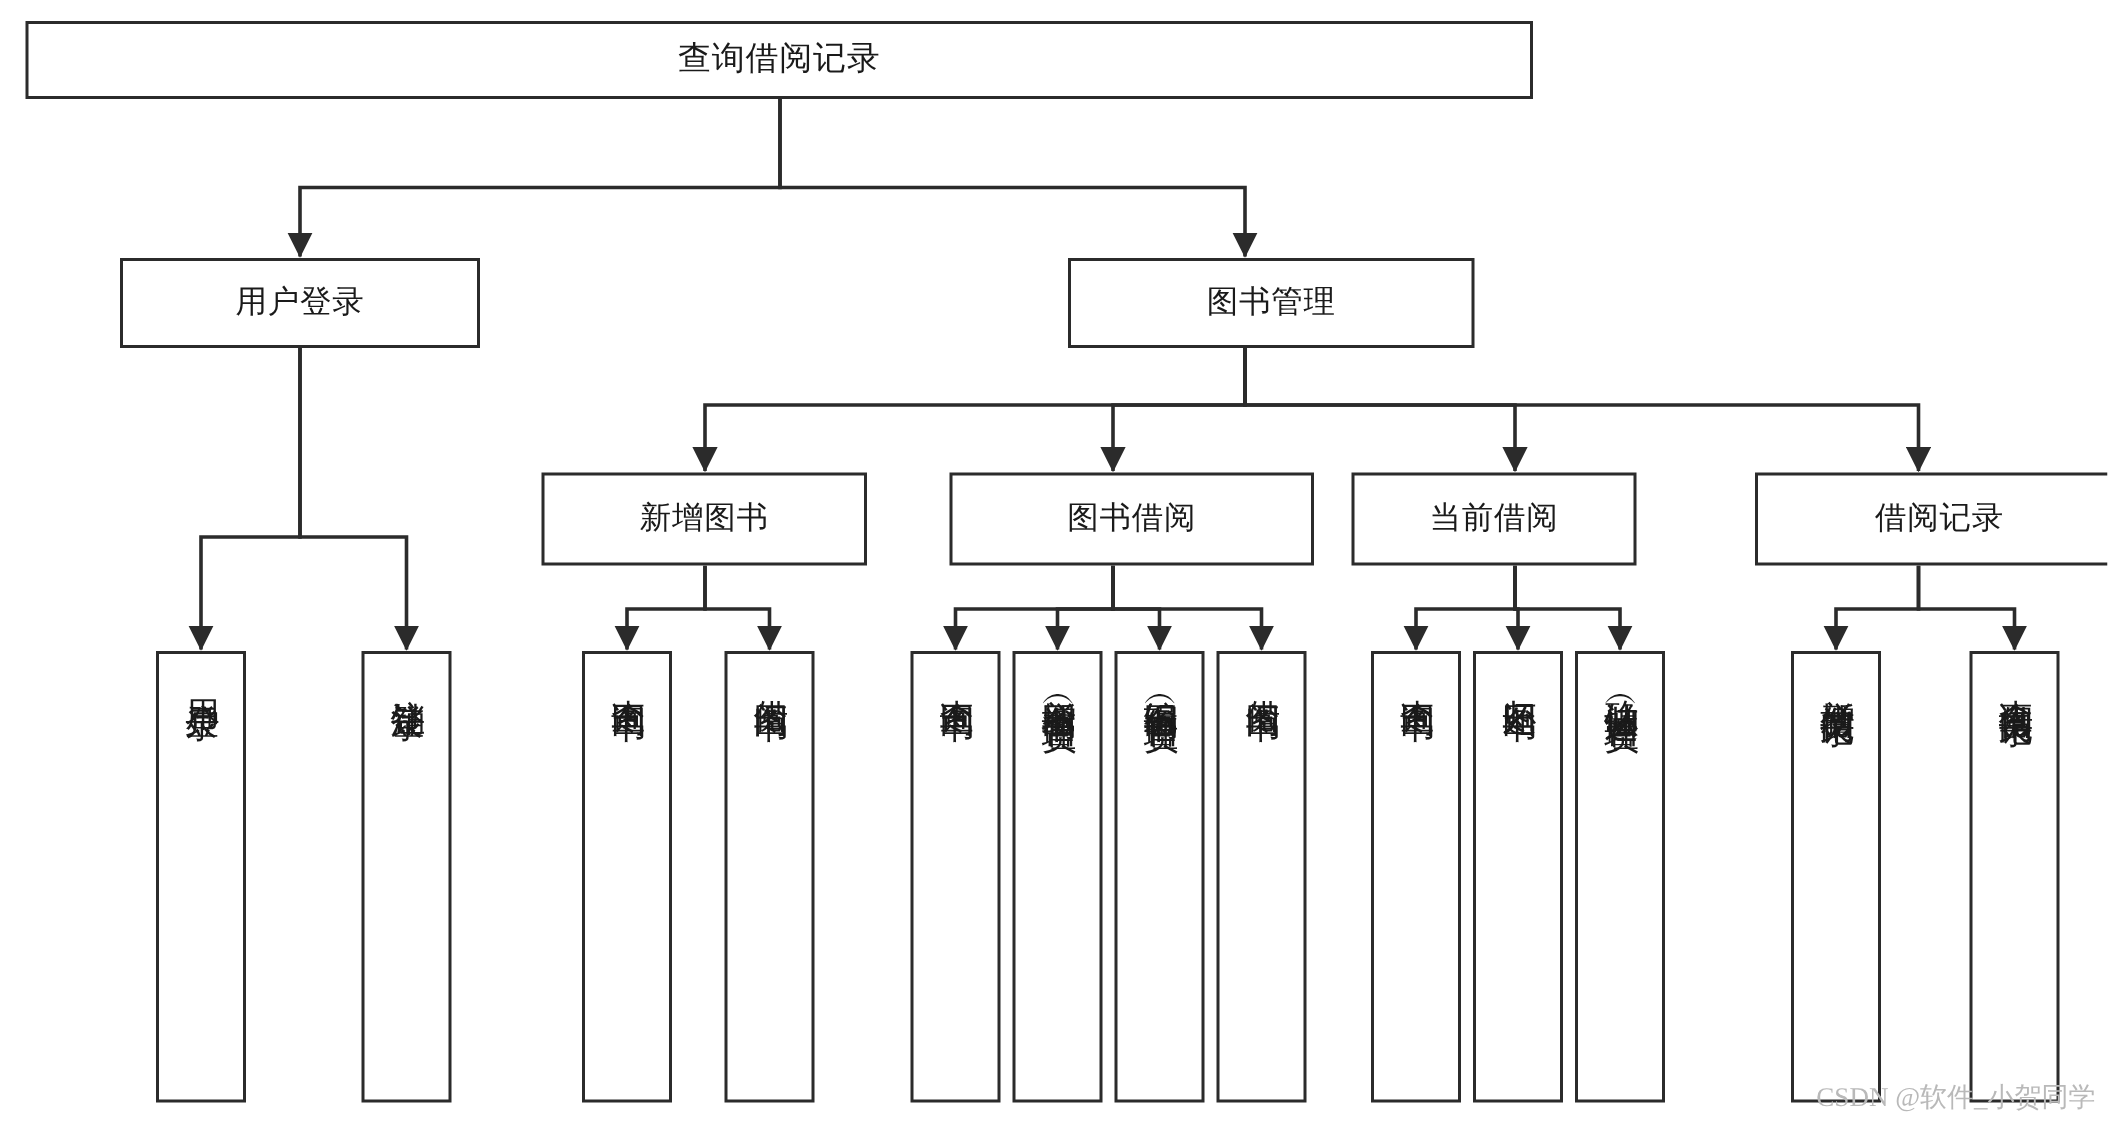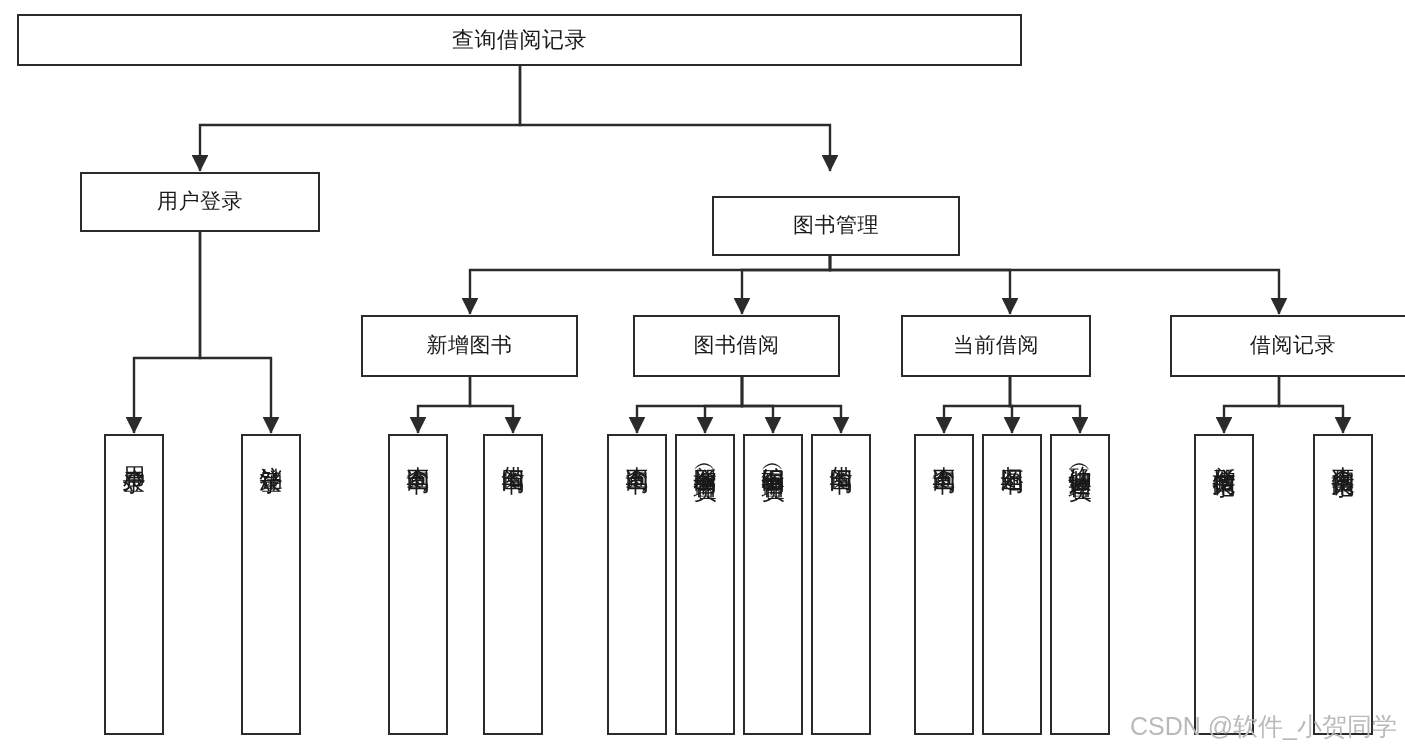--- a/index.html
+++ b/index.html
@@ -60,25 +60,25 @@
     text-orientation: upright;
     font-size: 23px;
     line-height: 1.0;
     letter-spacing: 2px;
     white-space: nowrap;
   }
   .watermark {
     position: absolute;
     right: 8px;
     bottom: 4px;
-    font-size: 25px;
+    font-size: 18px;
     color: #b9b9b9;
     white-space: nowrap;
     z-index: 5;
-    font-family: Liberation Sans, sans-serif;
+    font-family: Liberation Serif, serif;
   }
 </style>
 </head>
 <body>
 
 <div id="canvas">
   <svg id="edges" xmlns="http://www.w3.org/2000/svg">
     <defs>
       <marker id="arrow" viewBox="0 0 10 10" refX="9.5" refY="5" markerWidth="7" markerHeight="7" orient="auto-start-reverse">
         <path d="M 0 0 L 10 5 L 0 10 z" fill="#2b2b2b"></path>
@@ -107,27 +107,27 @@
       </g>
   </svg>
 
   <div id="nodes-layer">
       <div class="node horiz root" style="left: 17px; top: 14px; width: 1005px; height: 52px;">
         <span class="label">查询借阅记录</span>
       </div>
       <div class="node horiz" style="left: 80px; top: 172px; width: 240px; height: 60px;">
         <span class="label">用户登录</span>
       </div>
-      <div class="node horiz" style="left: 712px; top: 172px; width: 248px; height: 60px; margin-top: 24px;">
+      <div class="node horiz" style="left: 712px; top: 172px; width: 271px; height: 60px;">
         <span class="label">图书管理</span>
       </div>
       <div class="node horiz" style="left: 361px; top: 315px; width: 217px; height: 62px;">
         <span class="label">新增图书</span>
       </div>
-      <div class="node horiz" style="left: 633px; top: 315px; width: 207px; height: 62px;">
+      <div class="node horiz" style="left: 633px; top: 315px; width: 243px; height: 62px;">
         <span class="label">图书借阅</span>
       </div>
       <div class="node horiz" style="left: 901px; top: 315px; width: 190px; height: 62px;">
         <span class="label">当前借阅</span>
       </div>
       <div class="node horiz" style="left: 1170px; top: 315px; width: 246px; height: 62px;">
         <span class="label">借阅记录</span>
       </div>
       <div class="node vert" style="left: 104px; top: 434px; width: 60px; height: 301px;">
         <span class="label">用户登录</span>

